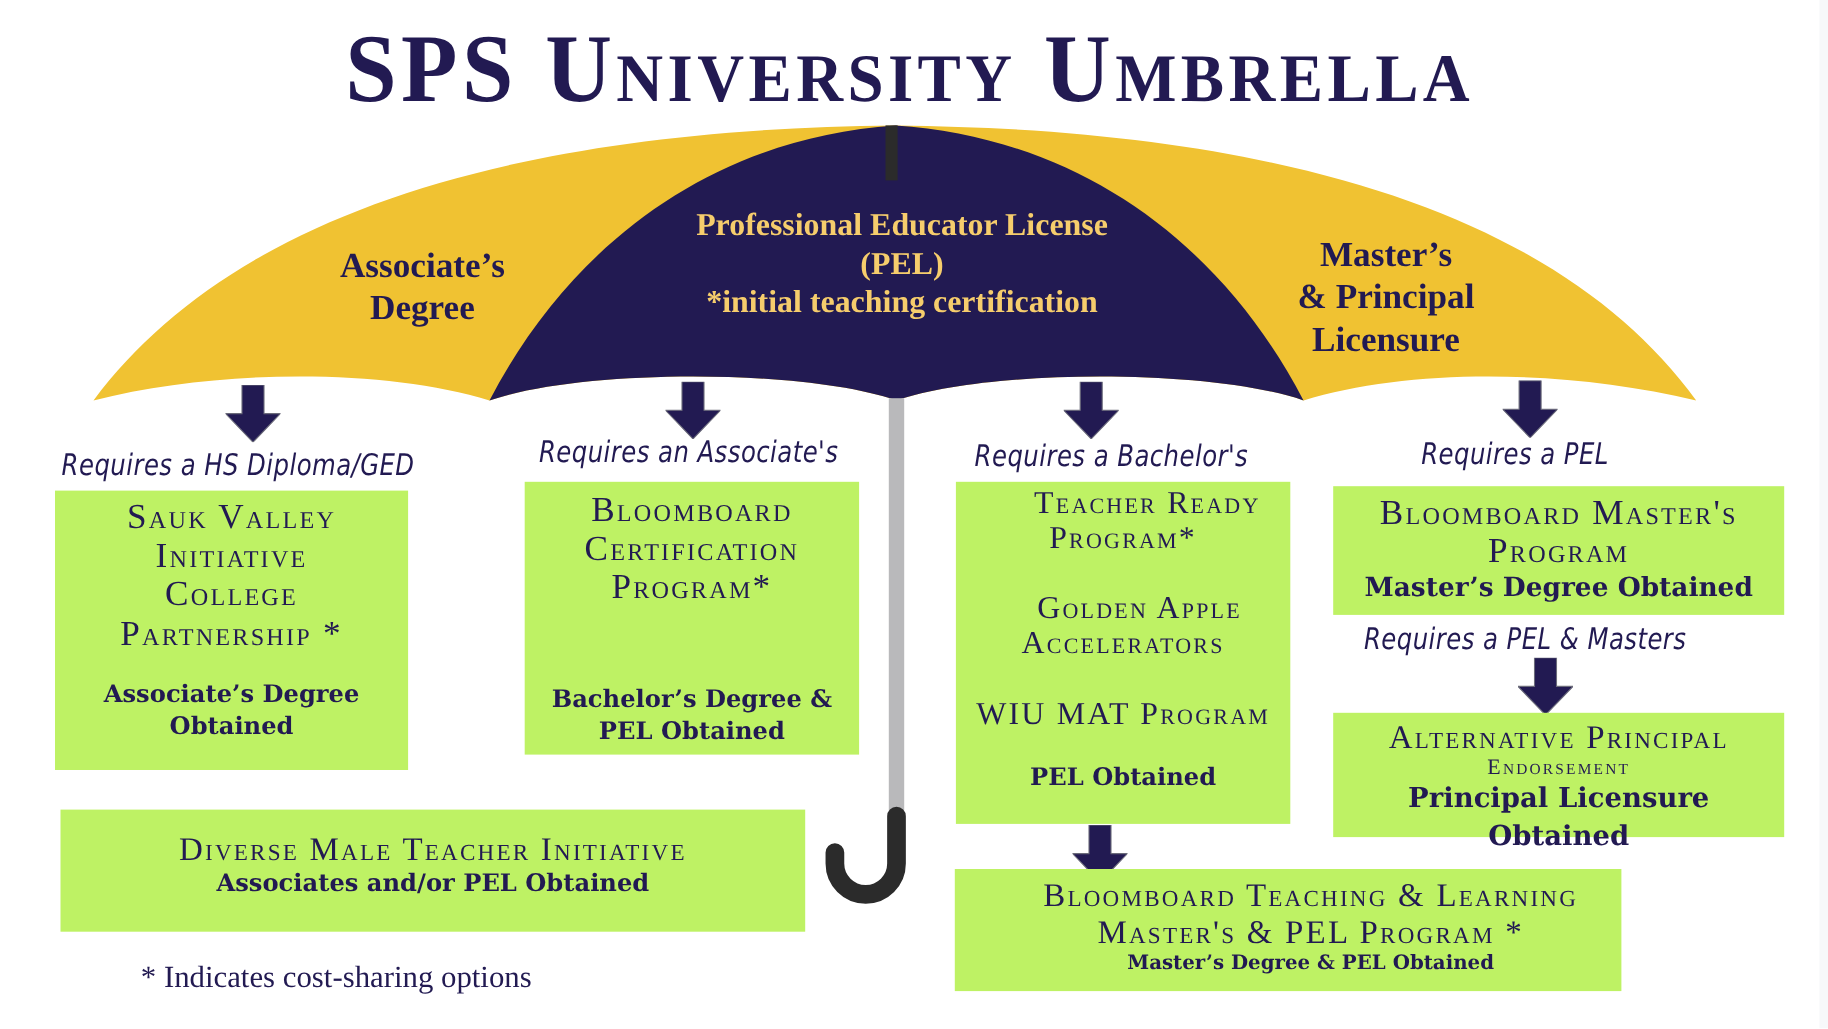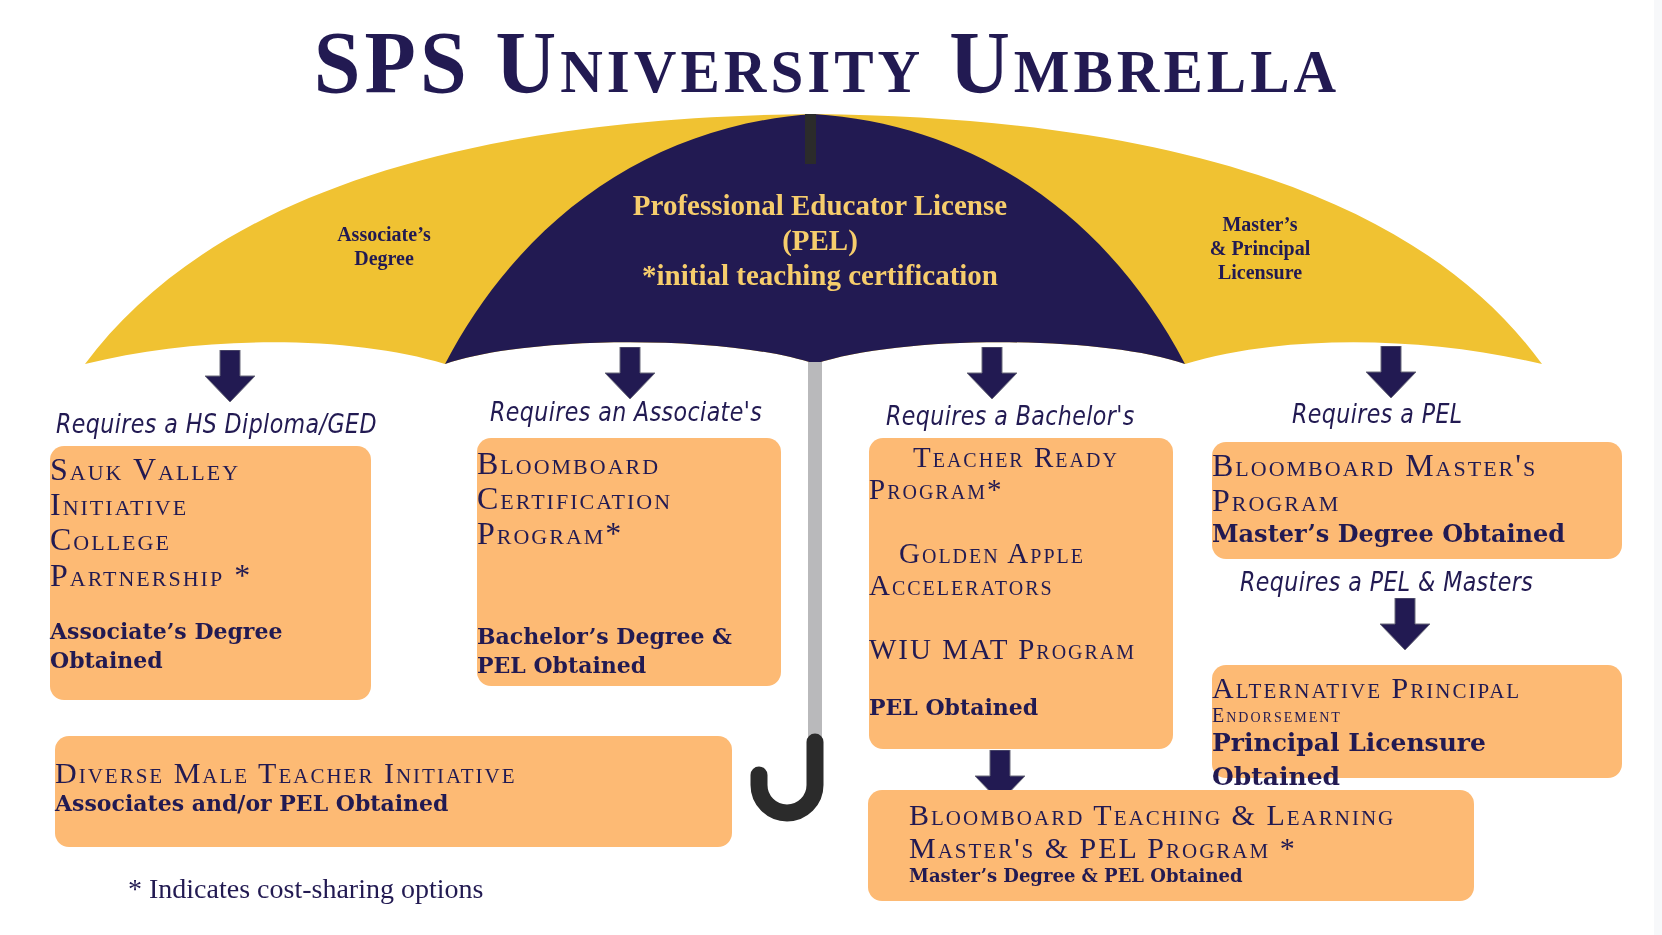--- a/index.html
+++ b/index.html
@@ -1,24 +1,24 @@
 <!DOCTYPE html>
 <html><head>
 <meta charset="utf-8">
 <style>
   html, body { margin: 0; padding: 0; }
   body { width: 1662px; height: 935px; background: #ffffff; position: relative; overflow: hidden; font-family: "DejaVu Serif", serif; color: #221a52; }
   .title { position: absolute; left: 0; width: 1654px; top: 14px; text-align: center; font-family: "Liberation Serif", serif; font-weight: bold; font-size: 84px; letter-spacing: 4px; color: #221a52; font-variant: small-caps; transform: scaleY(1.05); }
   .canopy { position: absolute; left: 0; top: 0; }
   .panel-label { position: absolute; text-align: center; font-family: "Liberation Serif", serif; font-weight: bold; line-height: 1.2; }
-  .lbl-gold { color: #221a52; font-size: 20px; }
+  .lbl-gold { color: #221a52; font-size: 32px; }
   .lbl-navy { color: #f6cd6c; font-size: 29px; }
   .arrow { position: absolute; width: 50px; height: 52px; }
   .req { position: absolute; font-family: "DejaVu Sans", sans-serif; font-weight: 200; font-size: 27px; color: #221a52; letter-spacing: 0.5px; white-space: nowrap; transform: scaleX(0.82); transform-origin: left center; font-style: italic; }
-  .box { position: absolute; background: #fdba74; text-align: left; box-sizing: border-box; border-radius: 14px; }
+  .box { position: absolute; background: #bef264; text-align: center; box-sizing: border-box; }
   .box .t { font-family: "Liberation Serif", serif; font-variant: small-caps; font-size: 32px; letter-spacing: 2px; line-height: 1.1; color: #221a52; text-transform: none; }
   .box .s { font-family: "DejaVu Serif", serif; font-size: 22px; line-height: 1.35; color: #221a52; font-weight: bold; }
   .footnote { position: absolute; left: 128px; top: 873px; font-family: "Liberation Serif", serif; font-size: 28px; color: #221a52; }
   .scrollstrip { position: absolute; right: 0; top: 0; width: 8px; height: 935px; background: #f7f8fa; }
 </style>
 </head>
 <body>
 
 <div class="title">SPS University Umbrella</div>
 
@@ -105,21 +105,21 @@
   <div style="height:28px"></div>
   <div class="s">PEL Obtained</div>
 </div>
 
 <div class="box" style="left:1212px; top:442px; width:410px; height:117px; padding-top:6px;">
   <div class="t">Bloomboard Master's</div>
   <div class="t">Program</div>
   <div class="s" style="font-size:24px;">Master’s Degree Obtained</div>
 </div>
 
-<div class="box" style="left:1212px; top:665px; width:410px; height:113px; padding-top:6px;">
+<div class="box" style="left:1212px; top:648px; width:410px; height:113px; padding-top:6px;">
   <div class="t" style="font-size:30px;">Alternative Principal</div>
   <div class="t" style="font-size:20px;">Endorsement</div>
   <div class="s" style="font-size:25px;">Principal Licensure Obtained</div>
 </div>
 
 <div class="box" style="left:55px; top:736px; width:677px; height:111px; padding-top:20px;">
   <div class="t" style="font-size:30px;">Diverse Male Teacher Initiative</div>
   <div class="s">Associates and/or PEL Obtained</div>
 </div>
 

